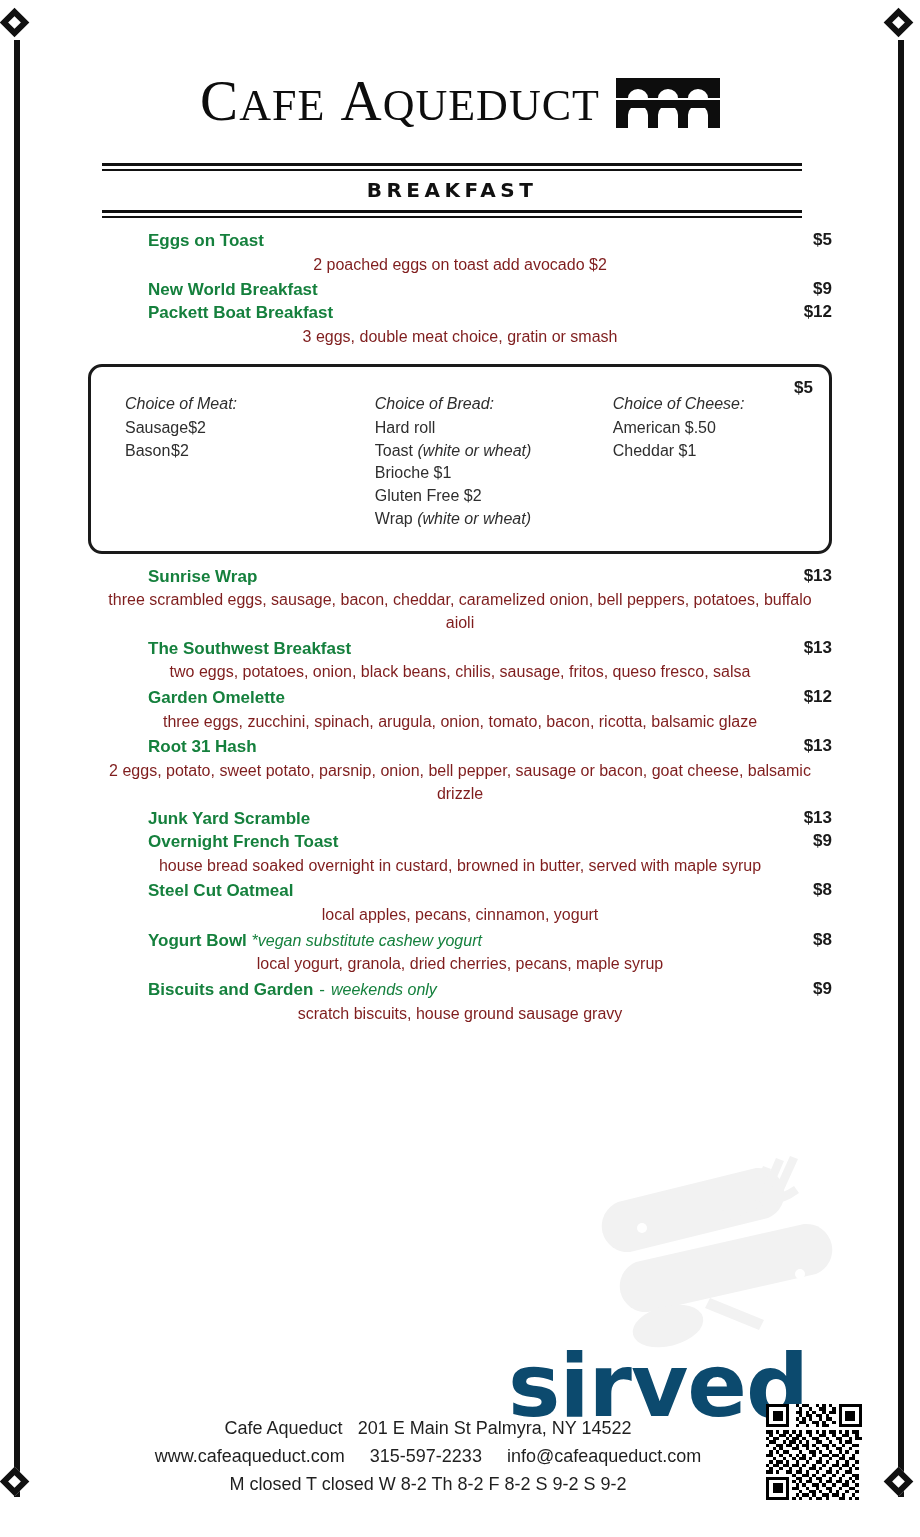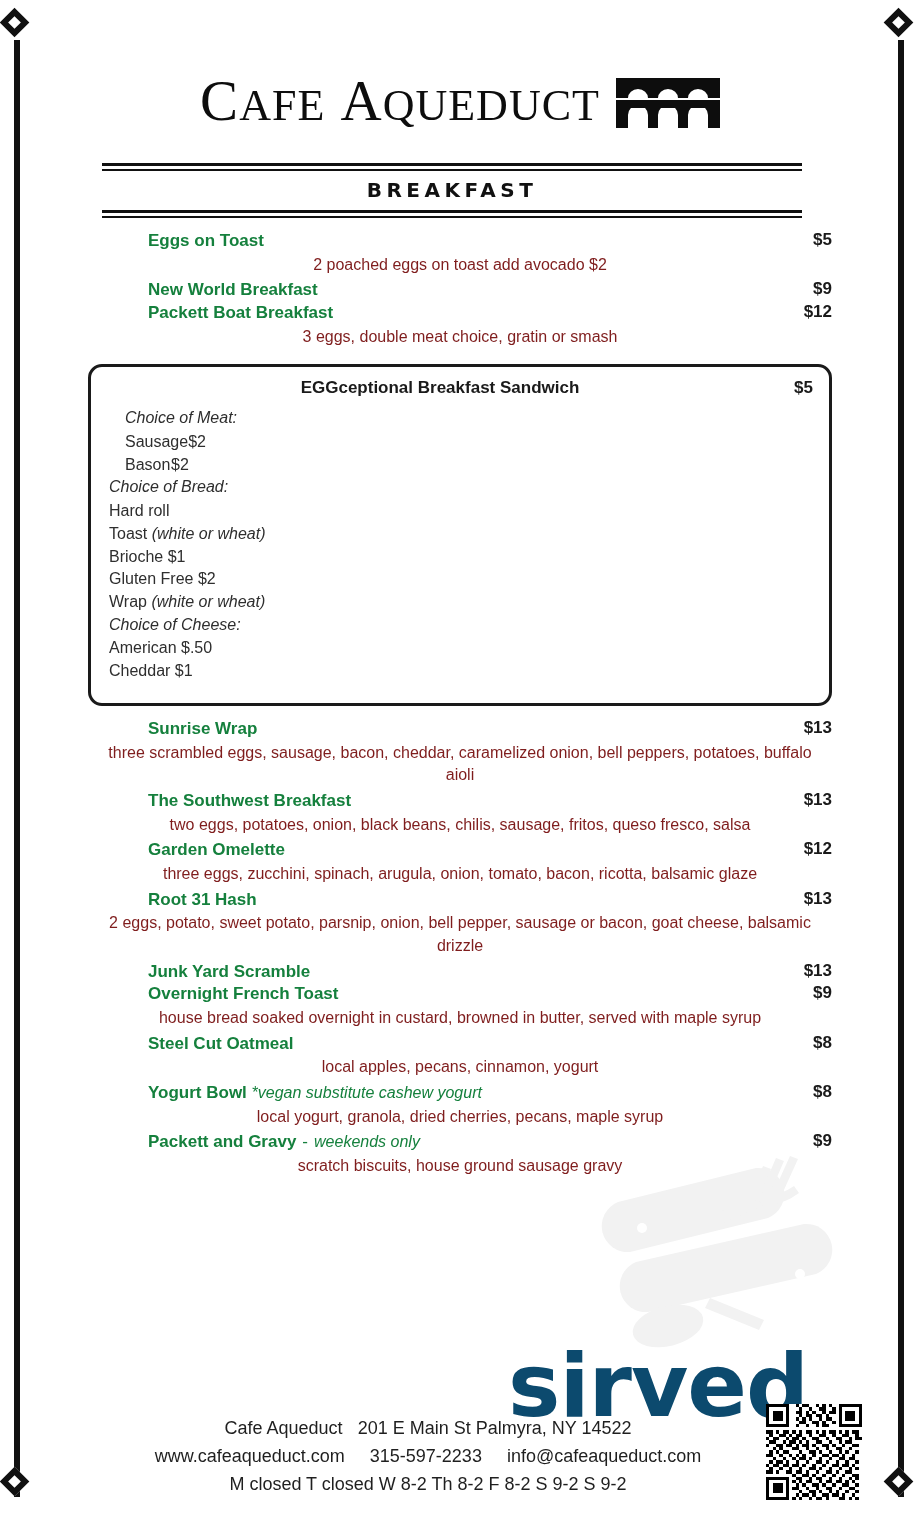--- a/index.html
+++ b/index.html
@@ -179,22 +179,21 @@
   .special-price {
     position: absolute;
     right: 16px;
     top: 11px;
     font-size: 17px;
     font-weight: bold;
     color: #1a1a1a;
   }
   .choices {
     display: flex;
-    margin-top: 9px;
-    flex-direction: column;
+    margin-top: 15px;
   }
   .choice-col { font-size: 16px; color: #2e2e2e; line-height: 1.42; }
   .choice-col.meat   { width: 252px; padding-left: 16px; }
   .choice-col.bread  { width: 240px; }
   .choice-col.cheese { width: 200px; }
   .choice-label {
     font-style: italic;
     margin-bottom: 1px;
   }
   .choice-row { white-space: nowrap; }
@@ -290,21 +289,20 @@
       </div>
 
       <div class="item">
         <div class="item-head">Packett Boat Breakfast</div>
         <div class="price">$12</div>
         <div class="item-desc">3 eggs, double meat choice, gratin or smash</div>
       </div>
     </div>
 
     <div class="special-box">
-      <div class="special-title">EGGceptional Breakfast Sandwich</div>
       <div class="special-price">$5</div>
 
       <div class="choices">
 
         <div class="choice-col meat">
           <div class="choice-label">Choice of Meat:</div>
           <div class="choice-row"><span class="pr">Sausage</span><span>$2</span></div>
           <div class="choice-row"><span class="pr">Bason</span><span>$2</span></div>
         </div>
 
@@ -369,21 +367,21 @@
       </div>
 
       <div class="item">
         <div class="item-head"><span>Yogurt Bowl</span> <span class="note">*vegan substitute cashew yogurt</span></div>
         <div class="price">$8</div>
         <div class="item-desc">local yogurt, granola, dried cherries, pecans, maple syrup</div>
       </div>
 
 
       <div class="item">
-        <div class="item-head"><span>Packett and Gravy</span><span class="sep">-</span><span class="note">weekends only</span></div>
+        <div class="item-head"><span>Biscuits and Garden</span><span class="sep">-</span><span class="note">weekends only</span></div>
         <div class="price">$9</div>
         <div class="item-desc">scratch biscuits, house ground sausage gravy</div>
       </div>
 
     </div>
   </div>
 
   <div class="footer">
     <div class="footer-line"><span>Cafe Aqueduct</span>&nbsp;&nbsp;&nbsp;<span>201 E Main St Palmyra, NY 14522</span></div>
     <div class="footer-line"><span>www.cafeaqueduct.com</span>&nbsp;&nbsp;&nbsp;&nbsp;&nbsp;<span>315-597-2233</span>&nbsp;&nbsp;&nbsp;&nbsp;&nbsp;<span>info@cafeaqueduct.com</span></div>

